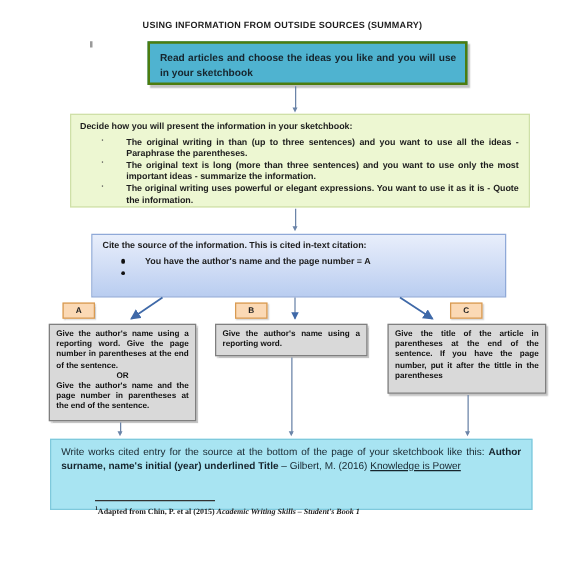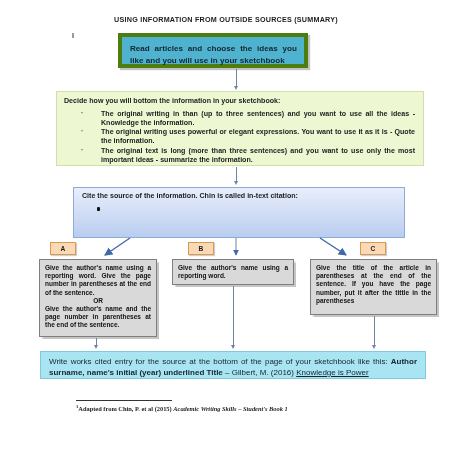--- a/index.html
+++ b/index.html
@@ -39,23 +39,23 @@
     position: absolute;
     left: 72px; top: 33px;
     width: 2px; height: 5px;
     background: #9a9a9a;
   }
 
   
   .box-read {
     position: absolute;
     left: 118px; top: 33px;
-    width: 190px; height: 35px;
+    width: 256px; height: 35px;
     background: #4fb3d0;
-    border: 4px solid #4d7c0f;
+    border: 2px solid #4d7c0f;
     box-sizing: border-box;
     box-shadow: 2px 2px 1px rgba(120,120,120,0.45);
   }
   .box-read .txt {
     position: absolute;
     left: 8px; top: 6px;
     right: 7px;
     font-size: 8.1px;
     font-weight: bold;
     line-height: 11.5px;
@@ -188,21 +188,21 @@
   .gbox-a { left: 39px; top: 259px; width: 118px; height: 78px; }
   .gbox-b { left: 172px; top: 259px; width: 122px; height: 26px; }
   .gbox-c { left: 310px; top: 259px; width: 127px; height: 56px; }
 
   .just-last { text-align-last: left; }
 
   
   .box-final {
     position: absolute;
     left: 40px; top: 351px;
-    width: 386px; height: 28px;
+    width: 386px; height: 57px;
     background: #a8e4f2;
     border: 1px solid #7fc9dc;
     box-sizing: border-box;
   }
   .box-final .txt {
     position: absolute;
     left: 8px; right: 8px; top: 5px;
     font-size: 8px;
     line-height: 10.8px;
     color: #16252e;
@@ -262,45 +262,46 @@
   <div class="stray-mark"></div>
 
   <div class="box-read">
     <div class="txt">Read articles and choose the ideas you like and you will use in your sketchbook</div>
   </div>
 
   <div class="vline" style="left:236px; top:69px; height:18px;"></div>
   <div class="arrowhead" style="left:233.5px; top:86px;"></div>
 
   <div class="box-decide">
-    <div class="lead">Decide how you will bottom the information in your sketchbook:</div>
+    <div class="lead">Decide how you will present the information in your sketchbook:</div>
     <ul>
       <li>
         <span class="dash">·</span>
-        <span class="norm">The original writing in than (up to three sentences) and you want to use all the ideas - </span><b>Knowledge the information.</b>
+        <span class="norm">The original writing in than (up to three sentences) and you want to use all the ideas - </span><b>Paraphrase the parentheses.</b>
+      </li>
+      <li>
+        <span class="dash">·</span>
+        <span class="norm">The original text is long (more than three sentences) and you want to use only the most important ideas - </span><b>summarize the information.</b>
       </li>
       <li>
         <span class="dash">·</span>
         <span class="norm">The original writing uses powerful or elegant expressions. You want to use it as it is - </span><b>Quote the information.</b>
       </li>
-      <li>
-        <span class="dash">·</span>
-        <span class="norm">The original text is long (more than three sentences) and you want to use only the most important ideas - </span><b>summarize the information.</b>
-      </li>
     </ul>
   </div>
 
   <div class="vline" style="left:236px; top:167px; height:15px;"></div>
   <div class="arrowhead" style="left:233.5px; top:181px;"></div>
 
   <div class="box-cite">
-    <div class="lead">Cite the source of the information. Chin is called in-text citation:</div>
+    <div class="lead">Cite the source of the information. This is cited in-text citation:</div>
     <ul>
       <li>
         <span class="bullet"></span>
+        <span>You have the author's name and the page number = A</span>
       </li>
       <li>
         <span class="bullet"></span>
       </li>
     </ul>
   </div>
 
   <svg class="diag" style="left:0; top:236px; width:452px; height:26px;" viewBox="0 0 452 26">
     <defs>
       <marker id="ah" markerWidth="7" markerHeight="7" refX="5.2" refY="3" orient="auto">

